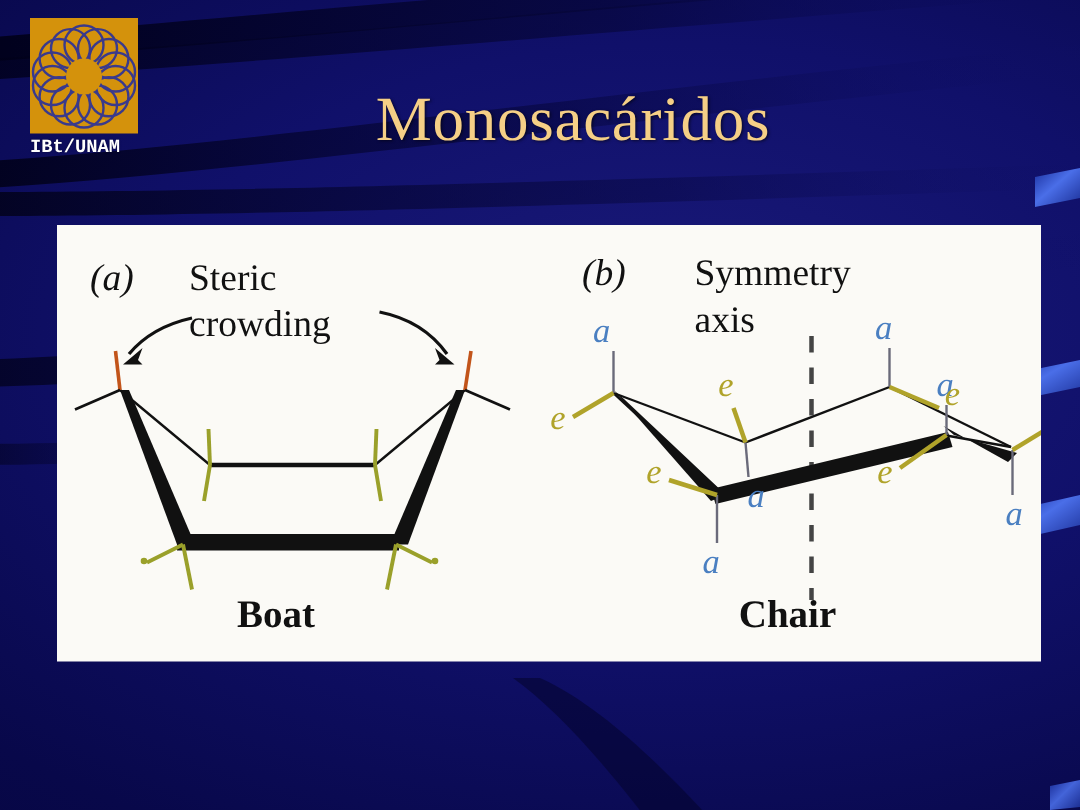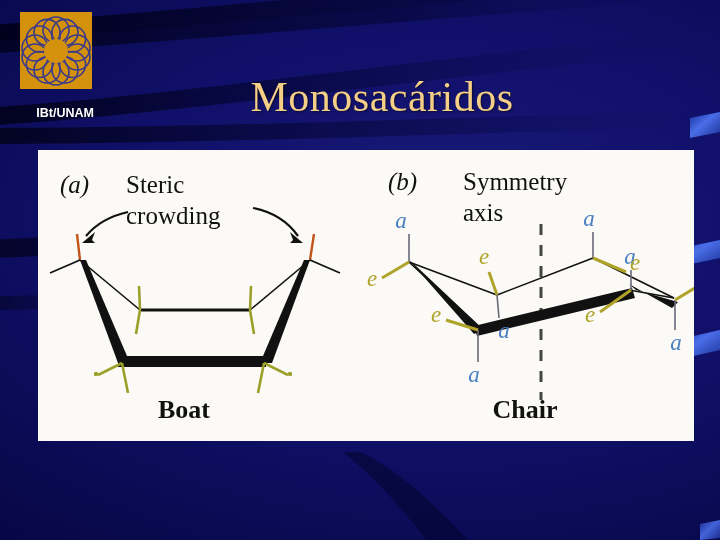--- a/index.html
+++ b/index.html
@@ -16,28 +16,28 @@
   }
   #curveSvg{position:absolute;left:0;top:0;width:720px;height:540px;}
 
   
   #logo-block{position:absolute;left:20px;top:12px;width:74px;}
   #logo-square{
     width:72px;height:77px;background:#d4920c;position:relative;overflow:hidden;
   }
   #logo-square svg{position:absolute;left:0;top:0;}
   #logo-caption{
-    margin-top:17px;color:#ffffff;font-family:Liberation Sans, sans-serif;
-    font-size:12.5px;font-weight:600;text-align:right;letter-spacing:0px;
+    margin-top:2px;color:#ffffff;font-family:Liberation Mono, monospace;
+    font-size:12.5px;font-weight:600;text-align:left;letter-spacing:0px;
     text-shadow:0 0 1px rgba(0,0,0,.6);
   }
 
   
   #title{
-    position:absolute;left:0;top:73px;width:720px;text-align:center;
+    position:absolute;left:0;top:56px;width:720px;text-align:center;
     color:#f5cf86;font-size:42px;font-family:"Liberation Serif",serif;
     letter-spacing:0.5px;
     text-shadow:1px 1px 2px rgba(0,0,0,.55);
   }
   #title span{padding-left:44px;}
 
   
   #figure-panel{
     position:absolute;left:38px;top:150px;width:656px;height:291px;
     background:#fbfaf6;overflow:hidden;

